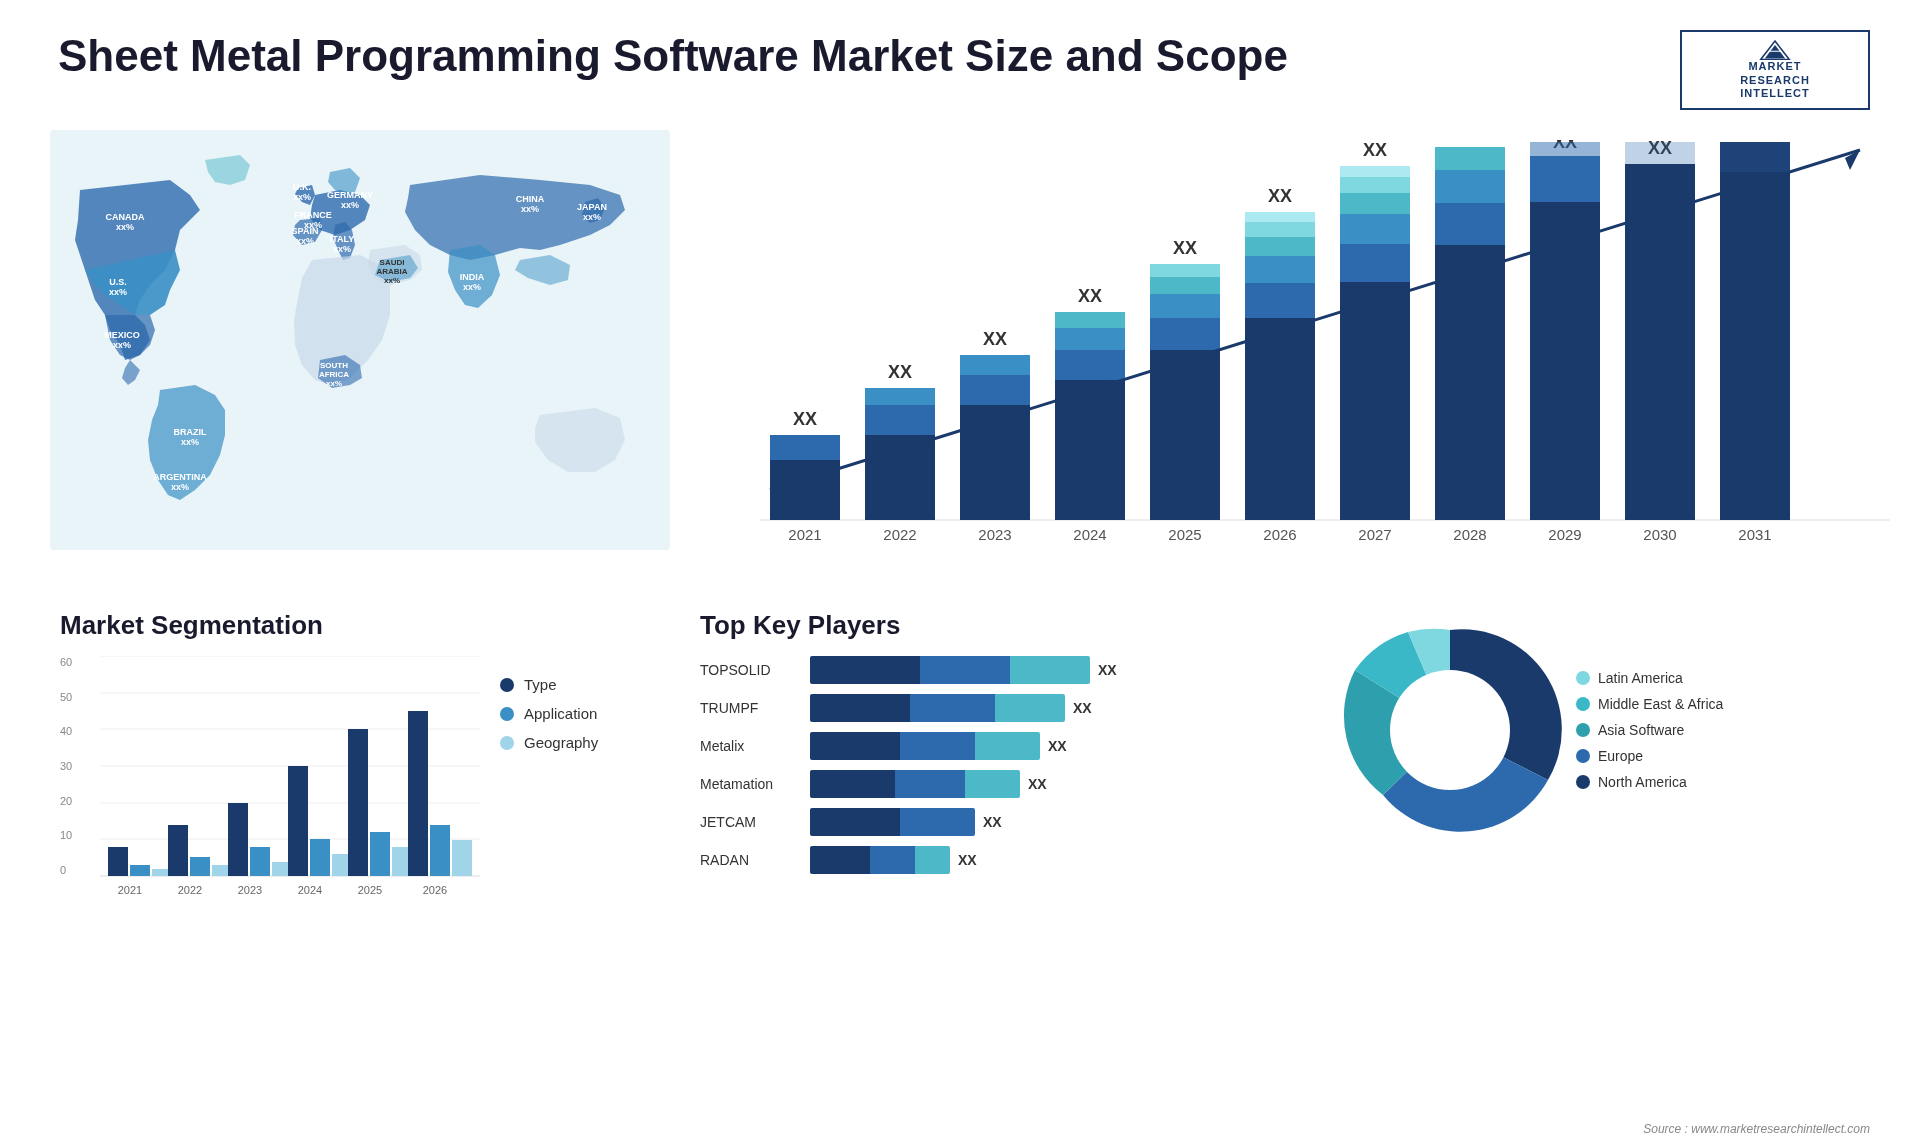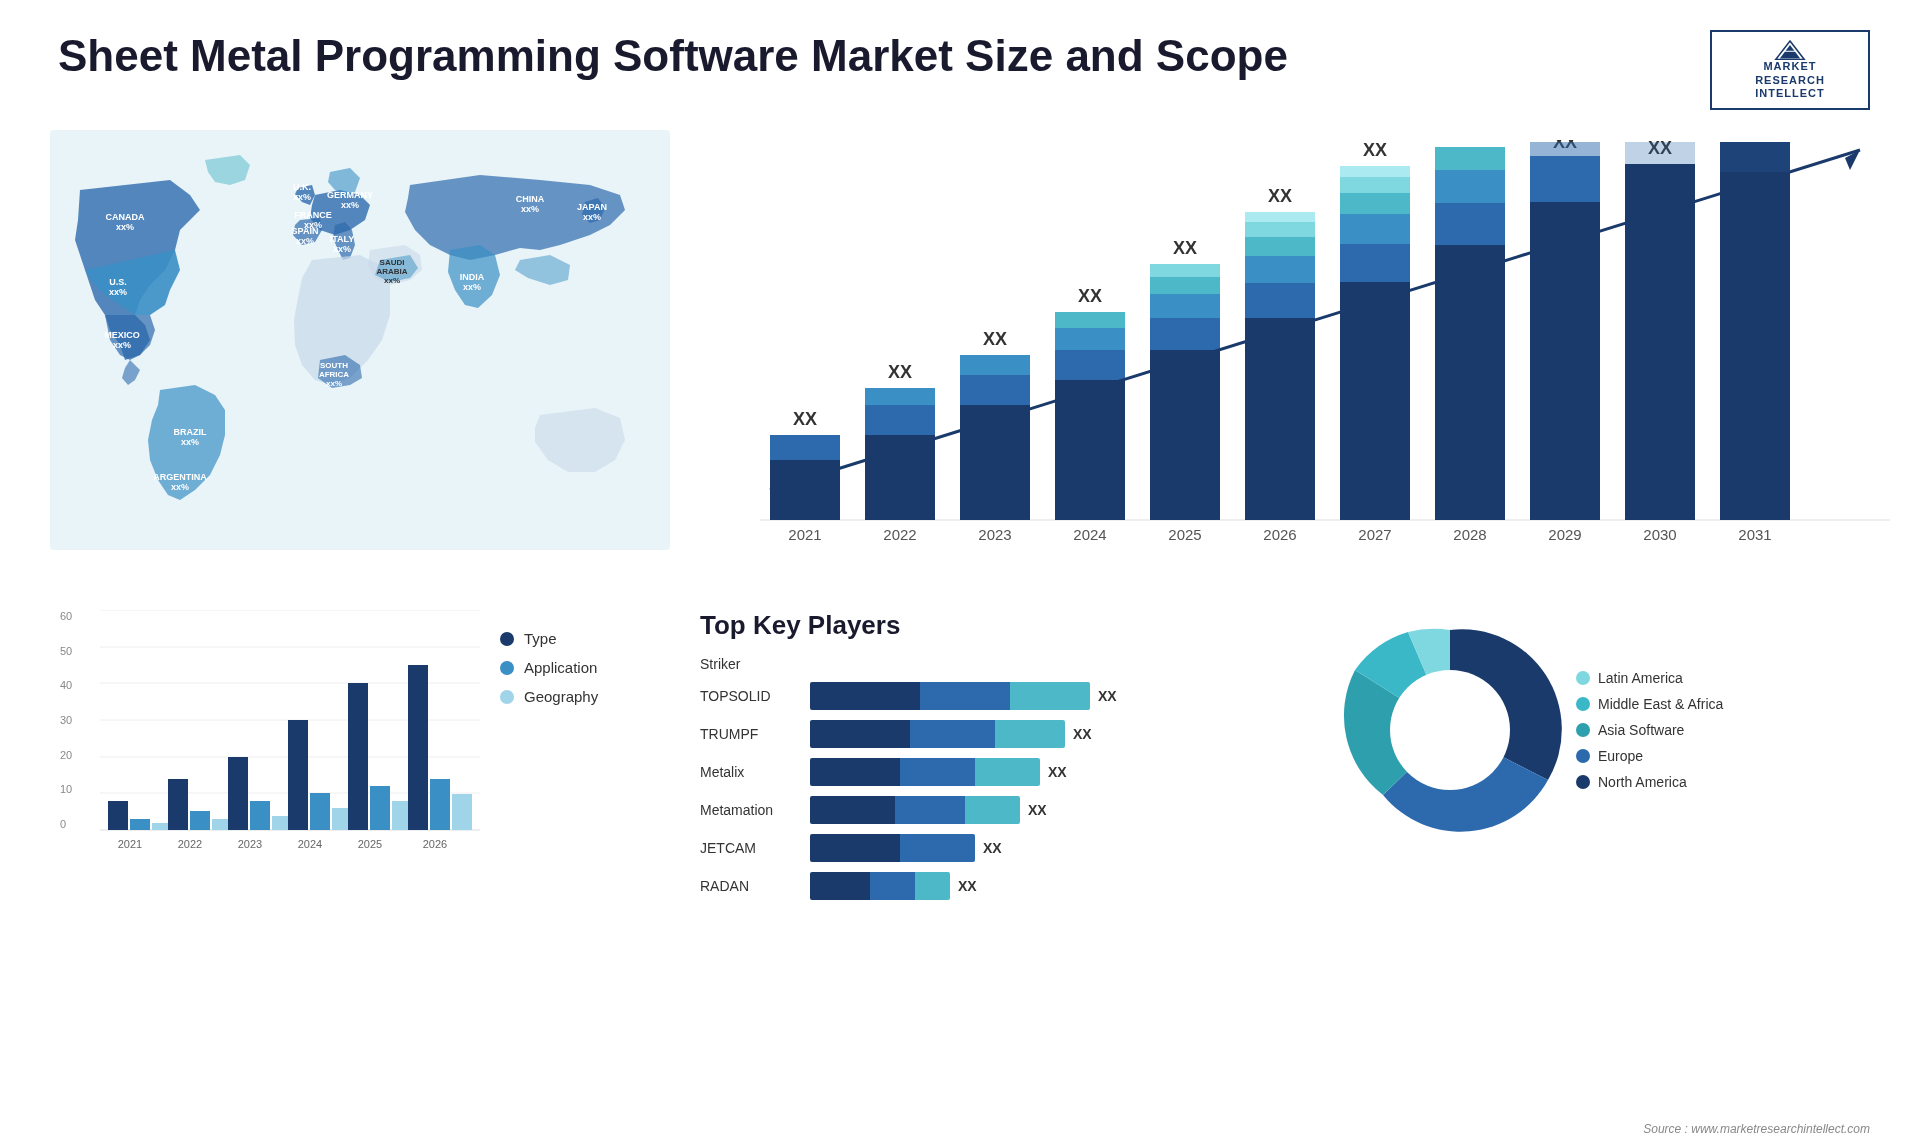--- a/index.html
+++ b/index.html
@@ -32,21 +32,21 @@
       line-height: 1.2;
       margin-left: 8px;
     }
     .logo-area {
       display: flex;
       flex-direction: column;
       align-items: center;
       gap: 4px;
     }
     .logo-box {
-      width: 160px;
+      width: 190px;
       height: 80px;
       border: 2px solid #1a3a6b;
       display: flex;
       flex-direction: column;
       align-items: center;
       justify-content: center;
       padding: 8px;
     }
     .logo-icon {
       width: 40px;
@@ -406,20 +406,21 @@
         <text x="1045" y="400" fill="#555" font-size="15" text-anchor="middle">2031</text>
 
         <rect x="820" y="2" width="70" height="14" fill="#2d6aad" opacity="0.5"></rect>
         <rect x="915" y="2" width="70" height="22" fill="#2d6aad" opacity="0.3"></rect>
         <rect x="1010" y="2" width="70" height="30" fill="#2d6aad" opacity="0.2"></rect>
       </svg>
     </div>
 
     <div class="bottom-left">
       <div class="segmentation-section">
+        <div class="section-title">Market Segmentation</div>
         <div style="display:flex; gap:20px; align-items:flex-start;">
           <div style="position:relative; padding-left:40px;">
             
             <div style="position:absolute; left:0; top:0; height:220px; display:flex; flex-direction:column; justify-content:space-between;">
               <span style="font-size:11px;color:#888;">60</span>
               <span style="font-size:11px;color:#888;">50</span>
               <span style="font-size:11px;color:#888;">40</span>
               <span style="font-size:11px;color:#888;">30</span>
               <span style="font-size:11px;color:#888;">20</span>
               <span style="font-size:11px;color:#888;">10</span>
@@ -485,23 +486,20 @@
         </div>
       </div>
     </div>
 
     <div class="bottom-right">
 
       <div class="players-section">
         <div class="section-title">Top Key Players</div>
         <div class="players-list">
 
-          <div class="player-row">
-            <span class="player-name">Striker</span>
-          </div>
 
           <div class="player-row">
             <span class="player-name">TOPSOLID</span>
             <div class="player-bar-container">
               <div class="player-bar" style="width:280px;">
                 <div class="player-bar-seg1" style="width:110px;"></div>
                 <div class="player-bar-seg2" style="width:90px;"></div>
                 <div class="player-bar-seg3" style="width:80px;"></div>
               </div>
               <span class="player-bar-xx">XX</span>

